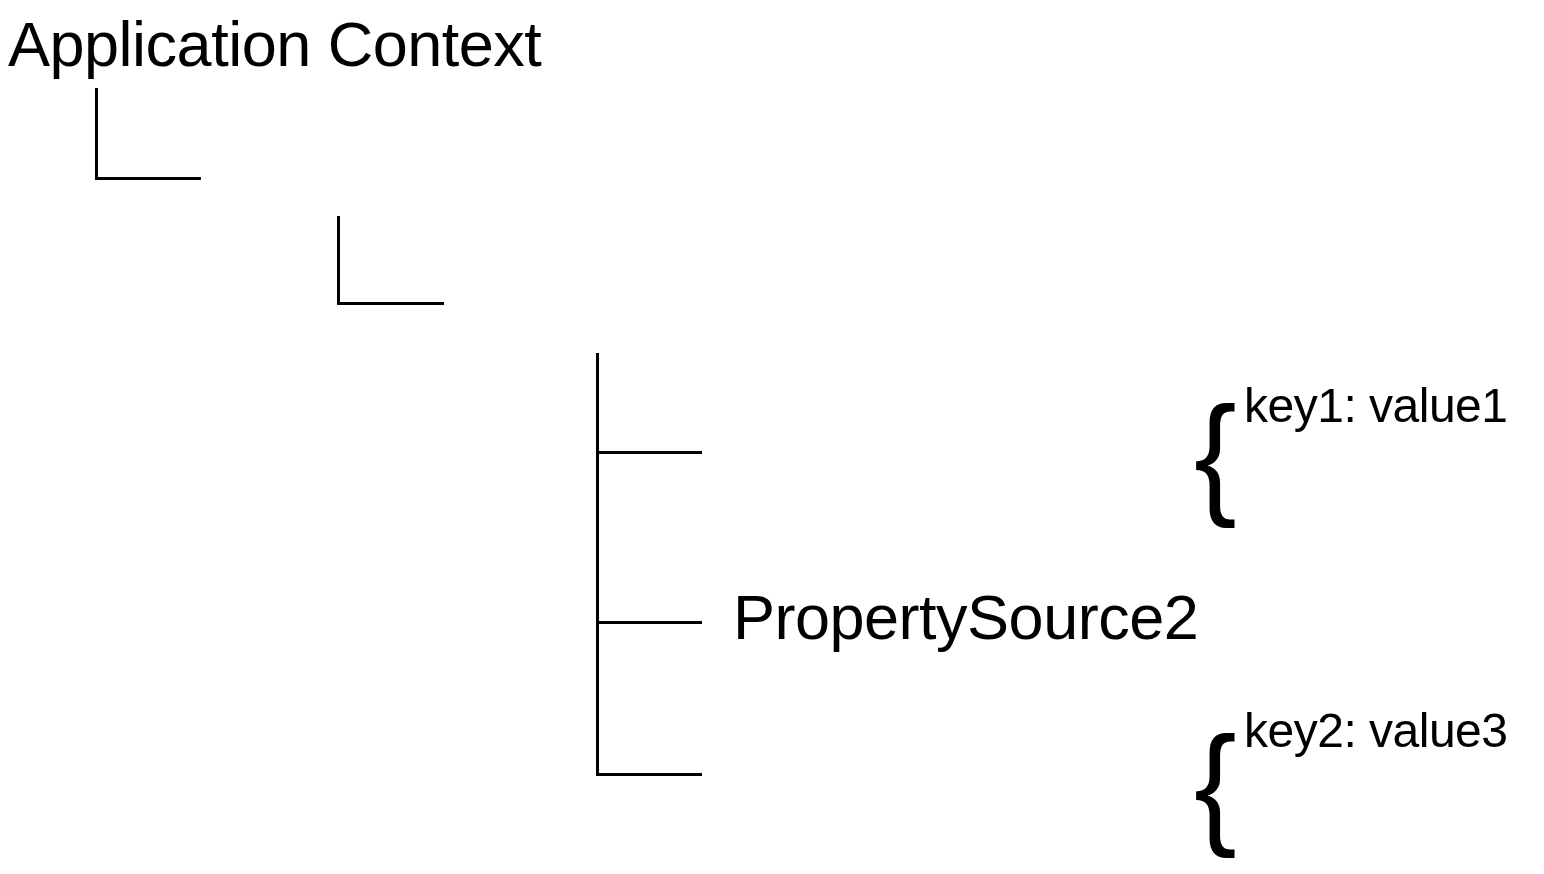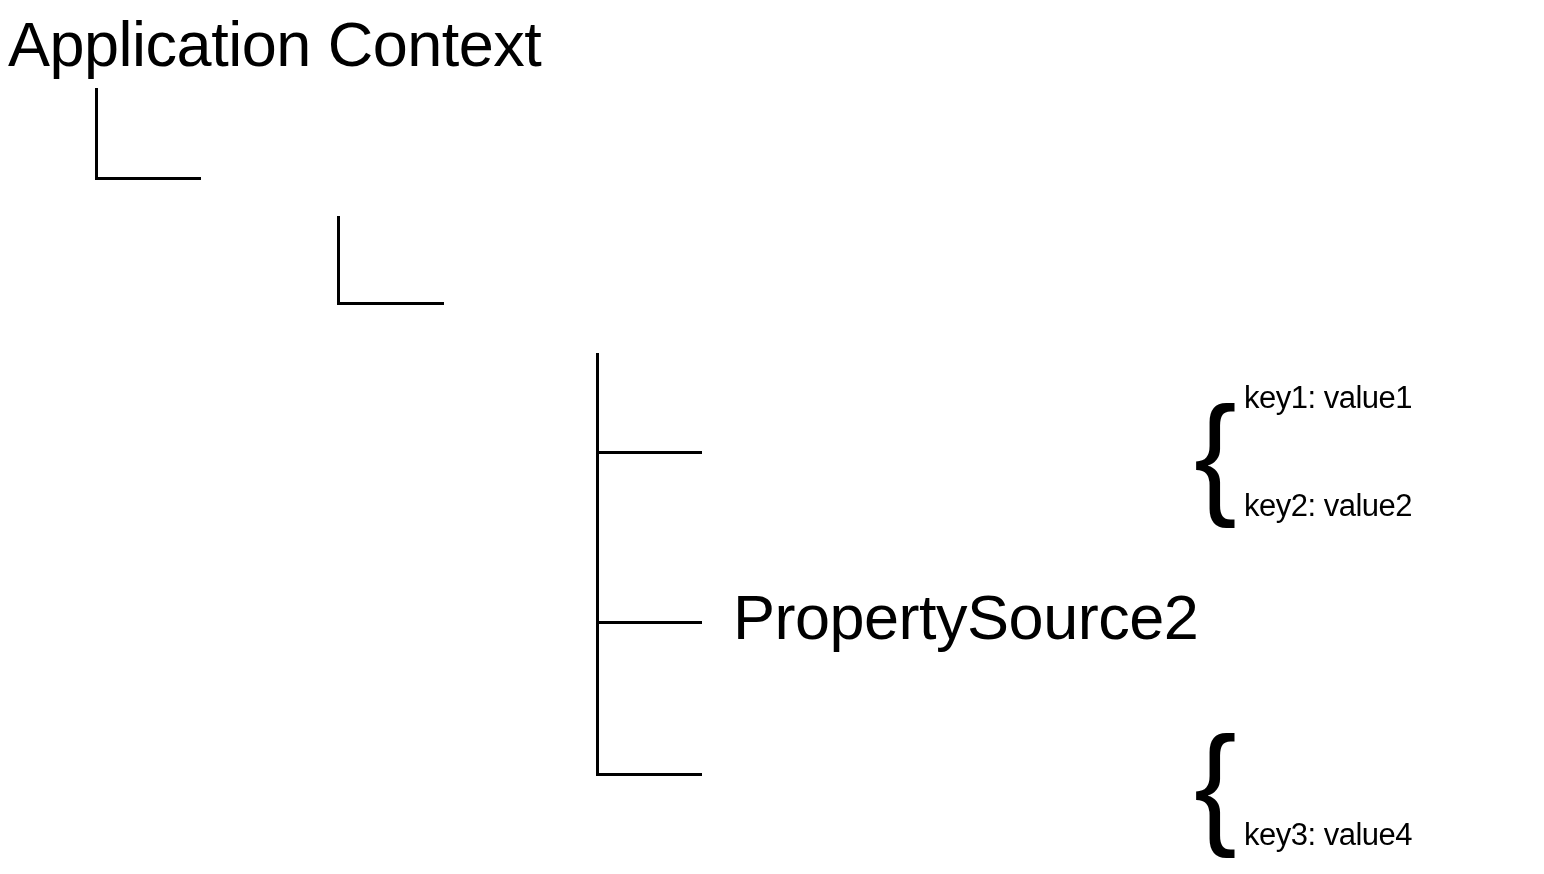--- a/index.html
+++ b/index.html
@@ -25,21 +25,21 @@
   .node {
     position: absolute;
     font-size: 63px;
     line-height: 1;
     white-space: nowrap;
     color: var(--text);
     letter-spacing: -0.5px;
   }
   .kv {
     position: absolute;
-    font-size: 31px;
+    font-size: 48px;
     line-height: 1;
     white-space: nowrap;
     color: var(--text);
     letter-spacing: -0.5px;
   }
   .line {
     position: absolute;
     background: var(--line);
   }
   .line.v { width: 3px; }
@@ -70,22 +70,21 @@
 
   <div class="line v" style="left:337px; top:216px; height:89px;"></div>
   <div class="line h" style="left:337px; top:302px; width:107px;"></div>
 
 
   <div class="line v" style="left:596px; top:353px; height:423px;"></div>
 
   <div class="line h" style="left:596px; top:451px; width:106px;"></div>
   <div class="brace" style="left:1194px; top:396px;">{</div>
   <div class="kv" style="left:1244px; top:382px;">key1: value1</div>
-  <div class="kv" style="left:1244px; top:490px;">key2: value2</div>
 
   <div class="line h" style="left:596px; top:621px; width:106px;"></div>
   <div class="node" style="left:721px; top:586px;margin-left:12px;">PropertySource2</div>
 
   <div class="line h" style="left:596px; top:773px; width:106px;"></div>
   <div class="brace" style="left:1194px; top:726px;">{</div>
-  <div class="kv" style="left:1244px; top:819px;">key3: value4</div>
+  <div class="kv" style="left:1244px; top:707px;">key2: value3</div>
 
 </div>
 
 </body></html>

